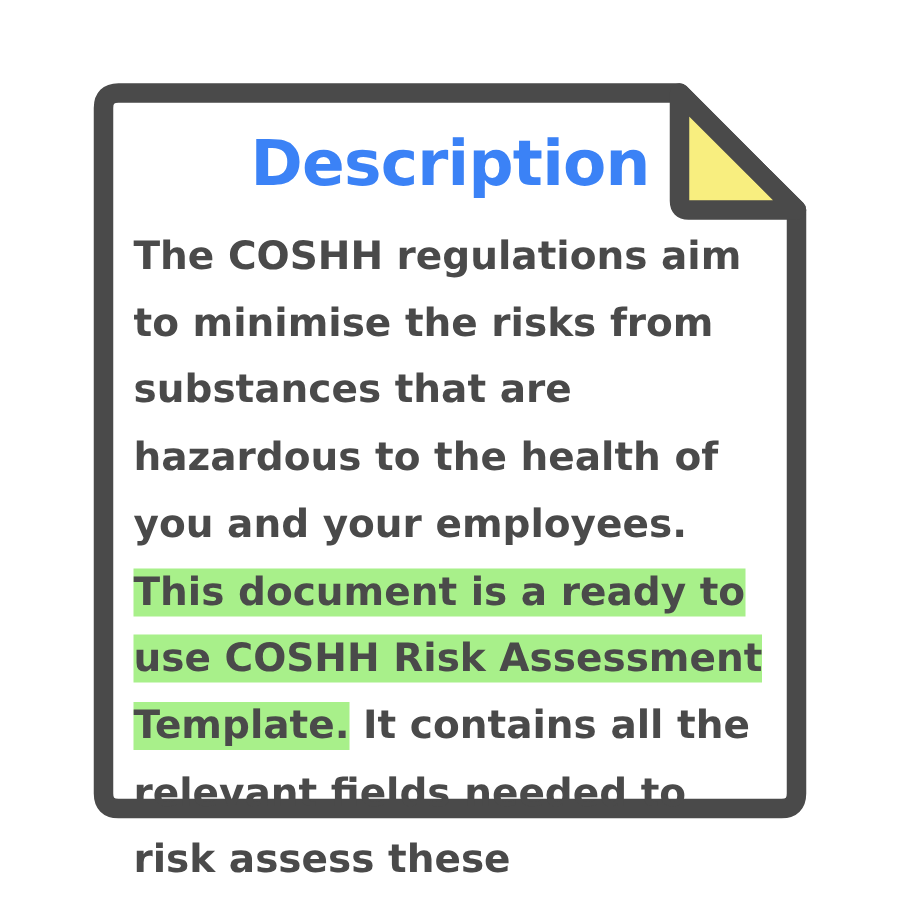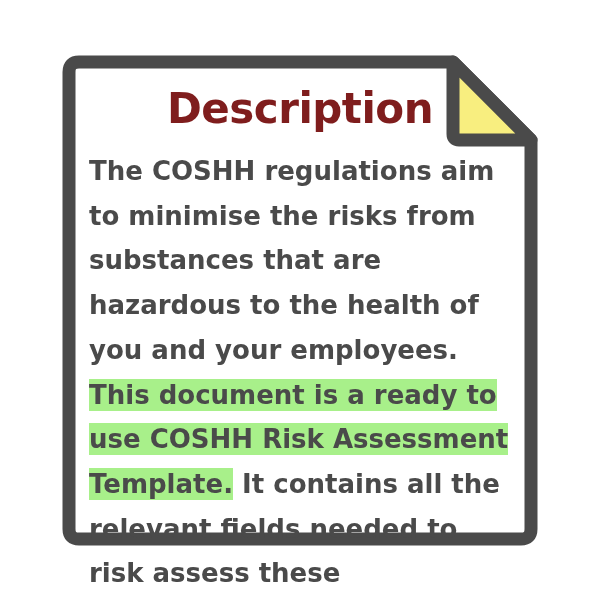--- a/index.html
+++ b/index.html
@@ -48,21 +48,21 @@
     box-sizing: border-box;
     padding: 30px 34px 24px 34px;
     display: flex;
     flex-direction: column;
     align-items: center;
   }
 
   .title {
     font-size: 42px;
     font-weight: bold;
-    color: #7f1d1d;
+    color: #3b82f6;
     letter-spacing: -0.5px;
     margin: 6px 0 16px 0;
     text-align: center;
     font-family: "DejaVu Sans", sans-serif;
   }
 
   .body-text {
     font-size: 26px;
     font-weight: bold;
     line-height: 1.72;

